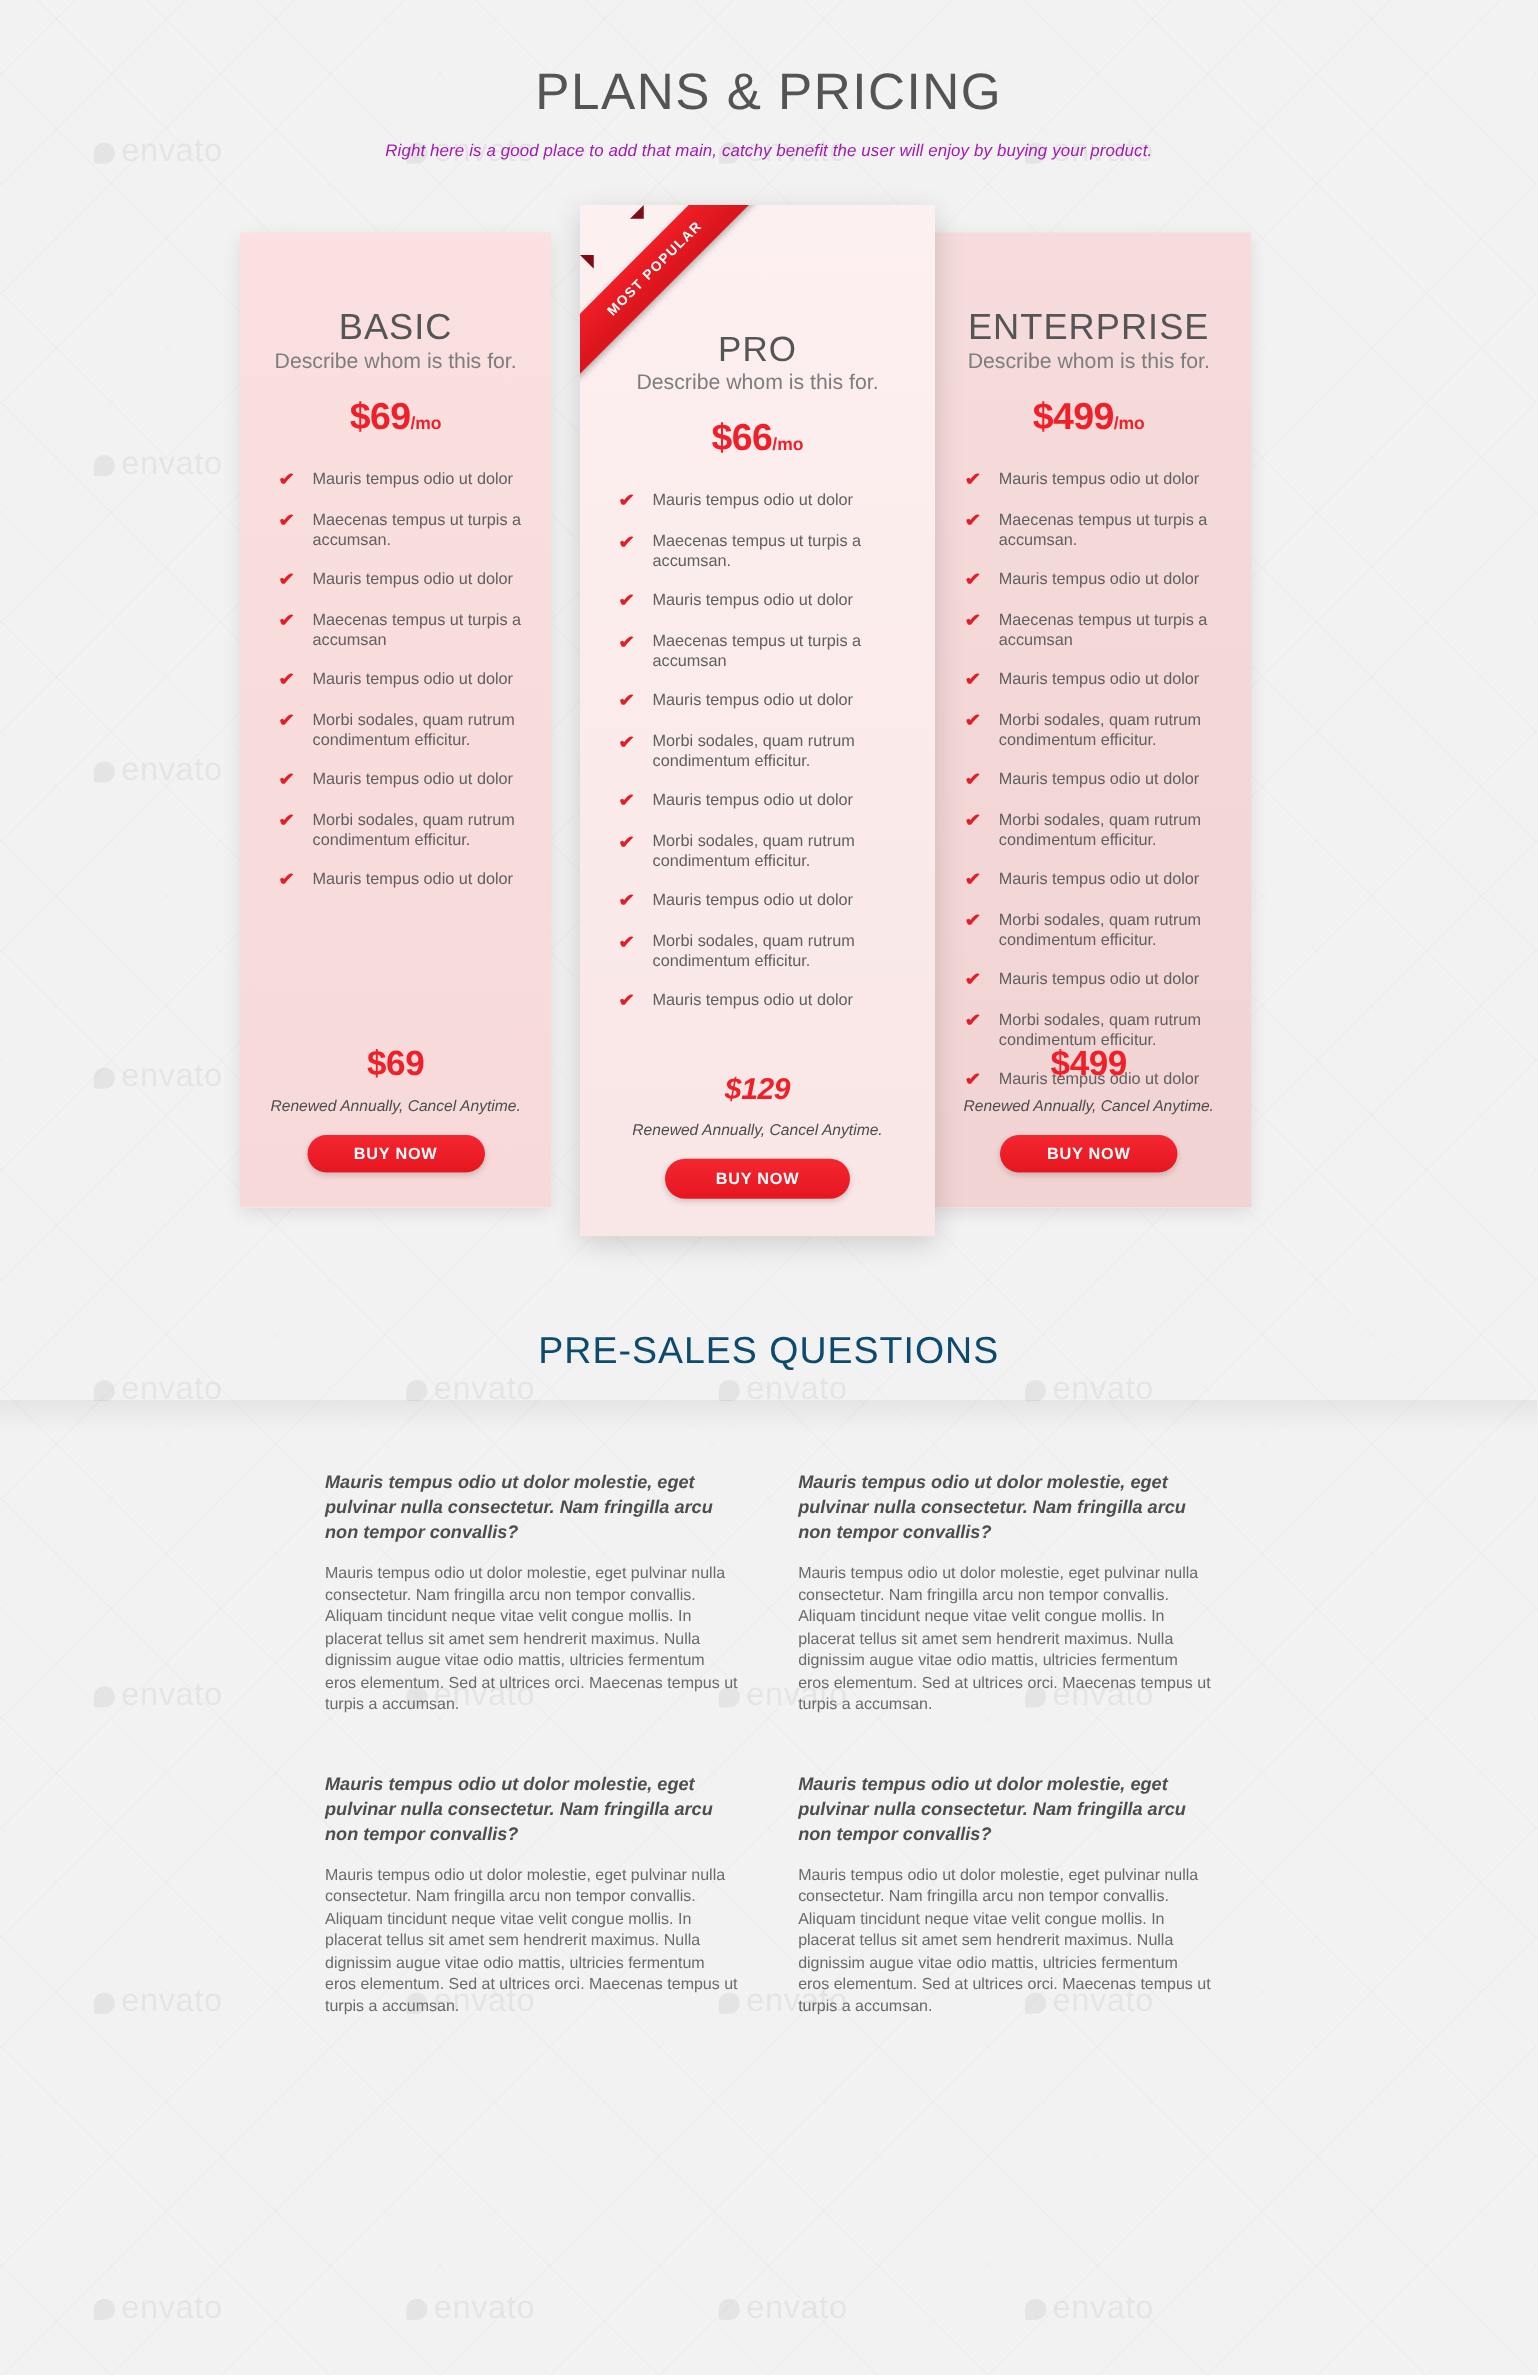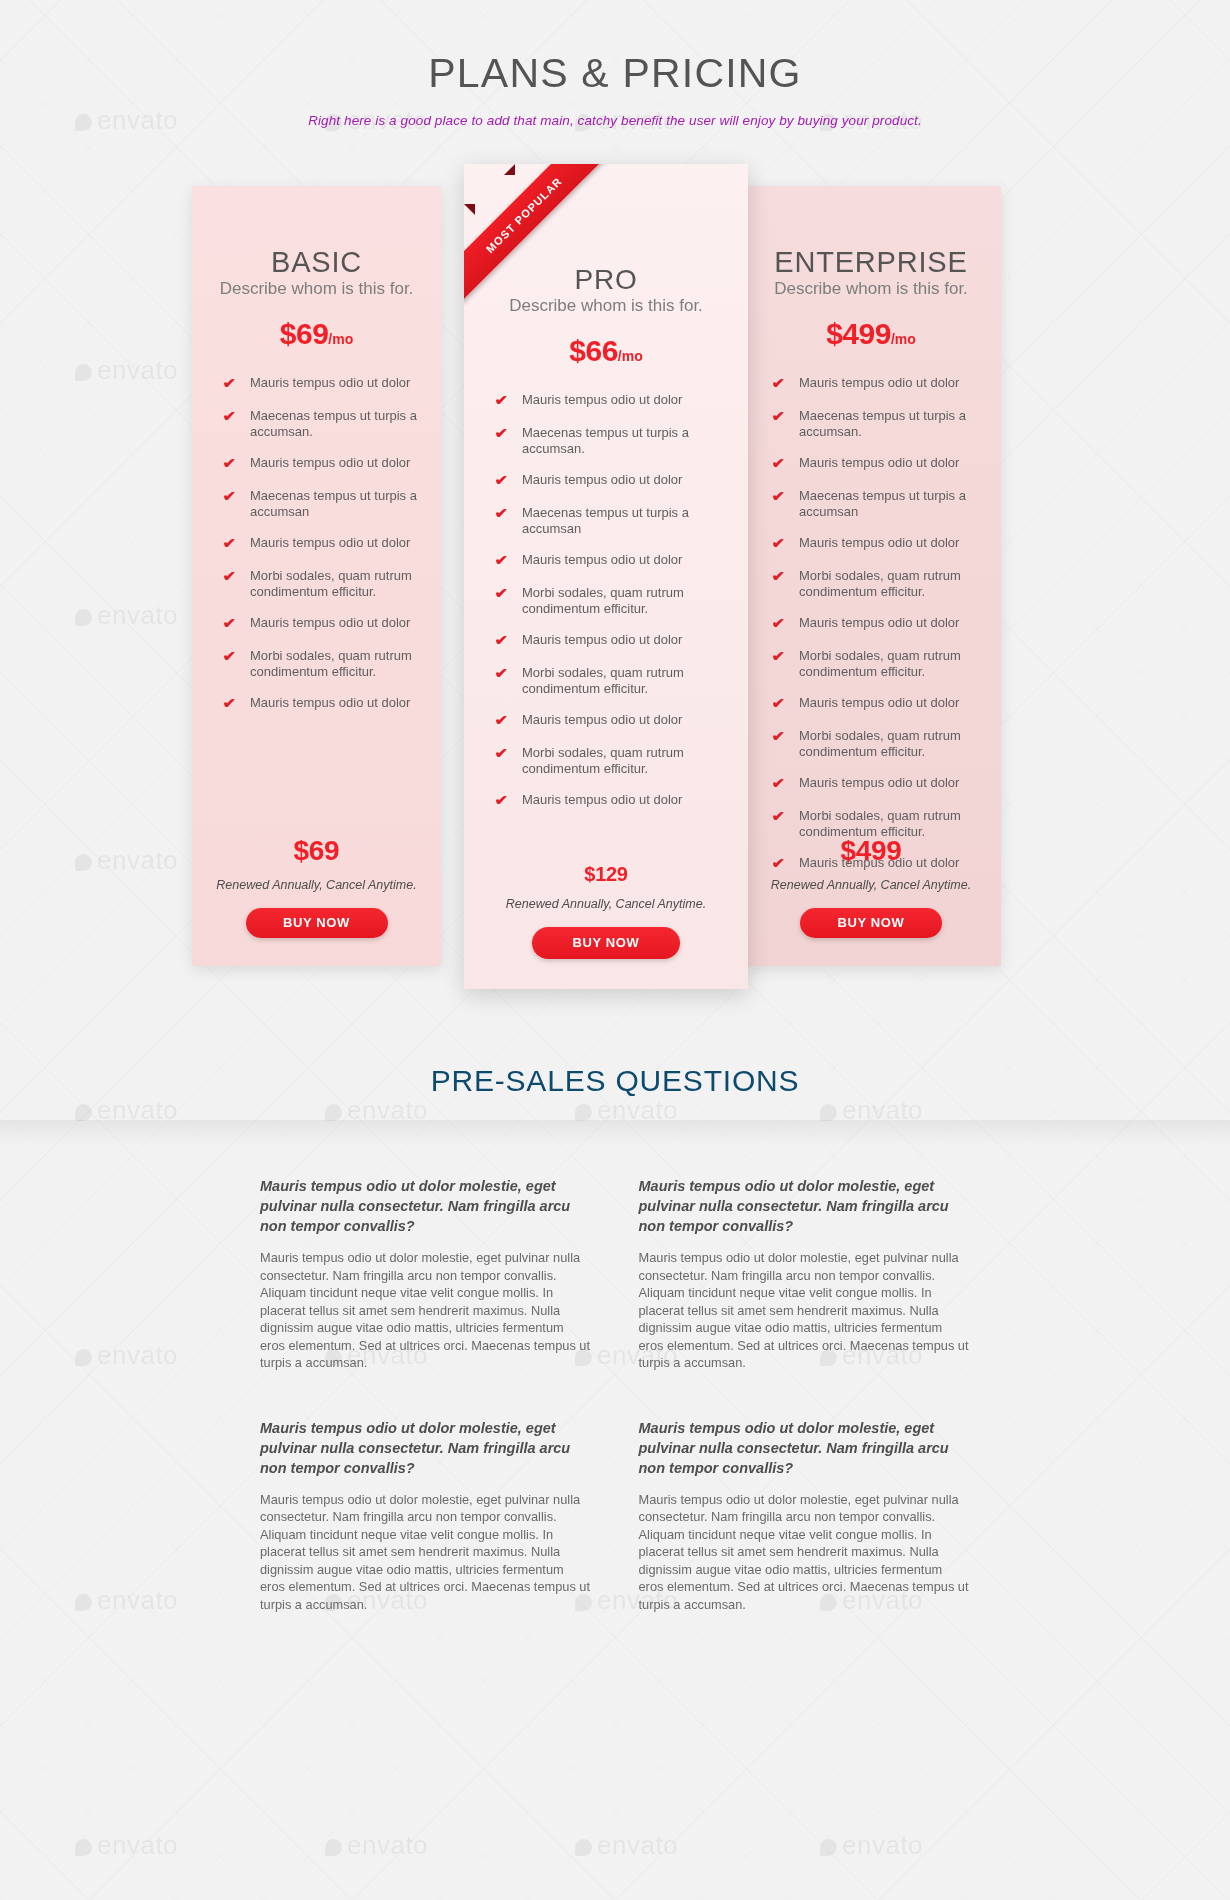--- a/index.html
+++ b/index.html
@@ -140,21 +140,21 @@
     bottom: 28px;
     text-align: center;
   }
   .pro .card-footer { bottom: 30px; }
   .total-price {
     font-size: 28px;
     font-weight: bold;
     color: #f01f28;
     letter-spacing: -0.3px;
   }
-  .pro .total-price { font-size: 20px; }
+  .pro .total-price { font-size: 24px; font-style: italic; }
   .renew-note {
     margin-top: 11px;
     font-size: 12.5px;
     font-style: italic;
     color: #4d4d4d;
   }
   .buy-btn {
     display: inline-block;
     margin-top: 16px;
     width: 142px;

